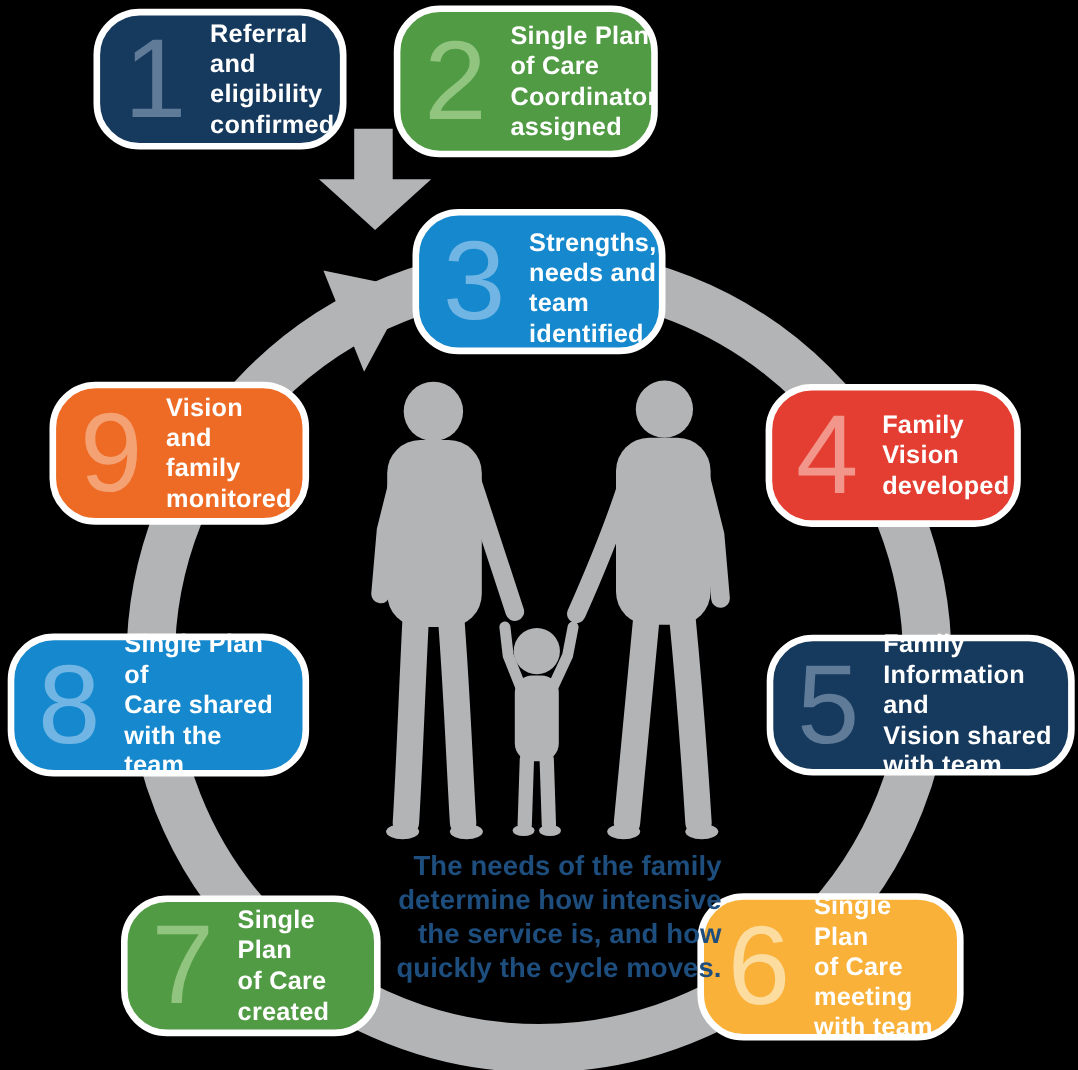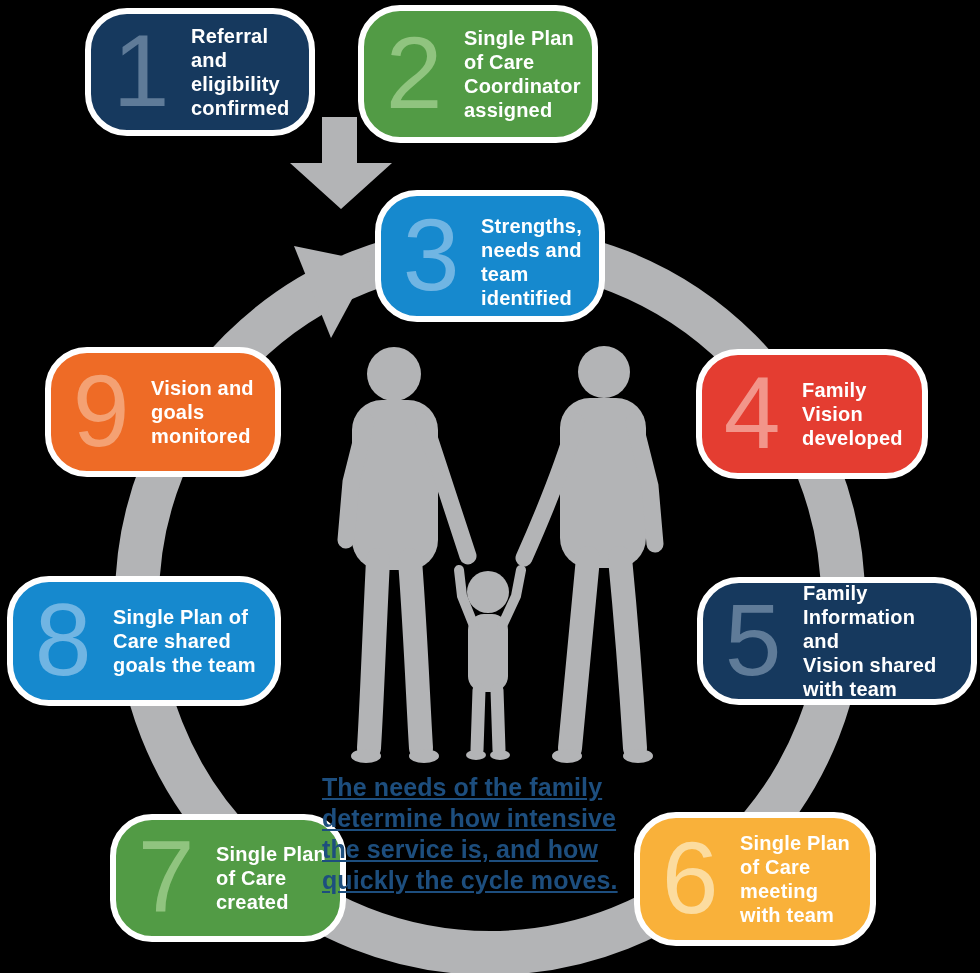--- a/index.html
+++ b/index.html
@@ -12,36 +12,36 @@
     position:absolute;box-sizing:border-box;
     border:6px solid #fff;border-radius:42px;
     display:flex;align-items:center;gap:12px;
     padding:6px 14px 6px 12px;
   }
   .step-number{
     flex:0 0 76px;text-align:center;
     font-size:102px;line-height:0.92;font-weight:400;
   }
   .step-label{
-    font-size:20px;font-weight:700;line-height:1.2;
+    font-size:23px;font-weight:700;line-height:1.2;
     white-space:pre-line;letter-spacing:0.2px;
   }
   .pos-1{left:85px;top:8px;width:230px;height:128px;}
   .pos-2{left:358px;top:5px;width:240px;height:138px;}
   .pos-3{left:375px;top:190px;width:230px;height:132px;}
   .pos-4{left:696px;top:349px;width:232px;height:130px;}
   .pos-5{left:697px;top:577px;width:280px;height:128px;}
   .pos-6{left:634px;top:812px;width:242px;height:134px;}
   .pos-7{left:110px;top:814px;width:236px;height:128px;}
   .pos-8{left:7px;top:576px;width:274px;height:130px;}
   .pos-9{left:45px;top:347px;width:236px;height:130px;}
   .center-message{
     position:absolute;left:322px;top:772px;width:334px;
-    text-align:left;font-size:25px;font-weight:700;
-    line-height:1.24;white-space:pre-line;letter-spacing:0.1px;text-decoration:underline;
+    text-align:right;font-size:25px;font-weight:700;
+    line-height:1.24;white-space:pre-line;letter-spacing:0.1px;
   }
   .limb{fill:none;stroke:currentColor;stroke-linecap:round;}
 </style>
 </head>
 <body>
 
 <div class="canvas" style="background: rgb(0, 0, 0);">
 
   <svg class="art" viewBox="0 0 980 973" aria-hidden="true">
 
@@ -128,26 +128,26 @@
   <div class="step-box pos-7" style="background: rgb(82, 155, 69); border-color: rgb(255, 255, 255);">
     <span class="step-number" style="color: rgb(144, 196, 127);">7</span>
     <span class="step-label" style="color: rgb(255, 255, 255);">Single Plan
 of Care
 created</span>
   </div>
   <div class="step-box pos-8" style="background: rgb(22, 137, 206); border-color: rgb(255, 255, 255);">
     <span class="step-number" style="color: rgb(112, 181, 227);">8</span>
     <span class="step-label" style="color: rgb(255, 255, 255);">Single Plan of
 Care shared
-goals the team</span>
+with the team</span>
   </div>
   <div class="step-box pos-9" style="background: rgb(238, 107, 38); border-color: rgb(255, 255, 255);">
     <span class="step-number" style="color: rgb(244, 161, 115);">9</span>
     <span class="step-label" style="color: rgb(255, 255, 255);">Vision and
-goals
+family
 monitored</span>
   </div>
 
   <div class="center-message" style="color: rgb(29, 78, 126);">The needs of the family
 determine how intensive
 the service is, and how
 quickly the cycle moves.</div>
 </div>
 
 </body></html>

